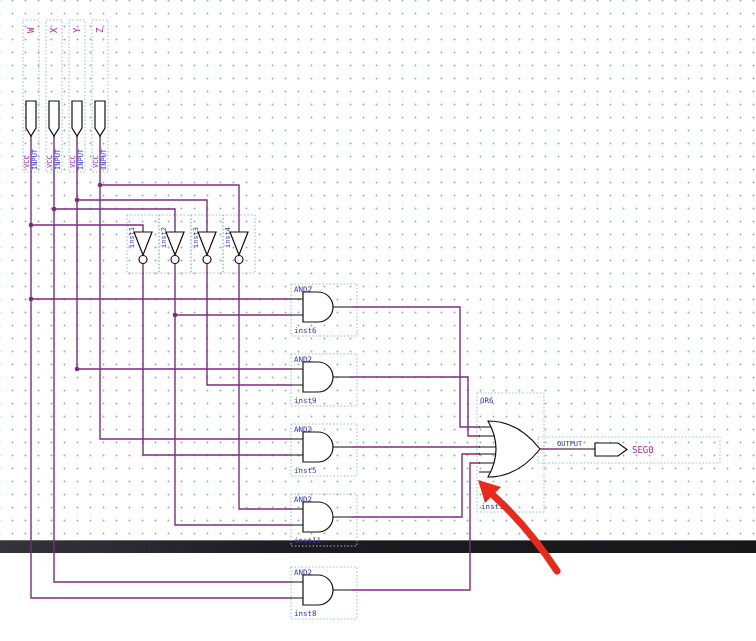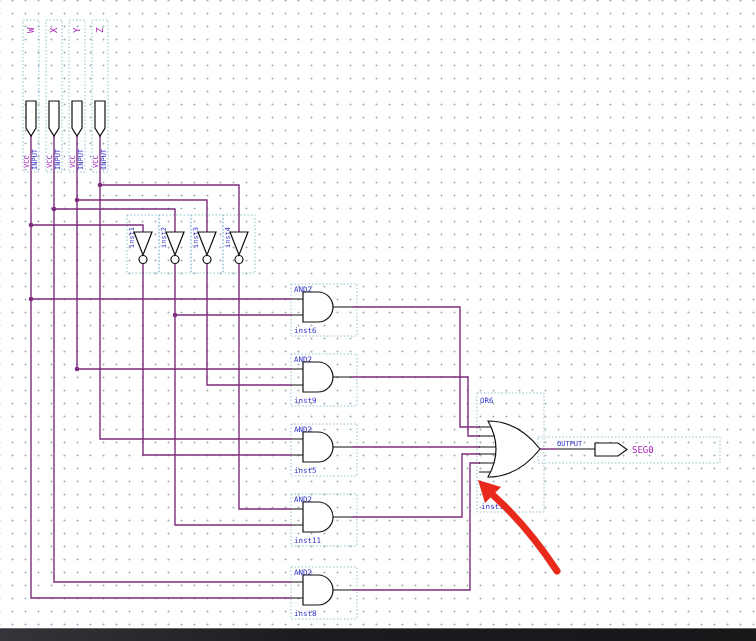--- a/index.html
+++ b/index.html
@@ -2,21 +2,21 @@
 <html><head>
 <meta charset="utf-8">
 <style>
   html,body{margin:0;padding:0;}
   body{
     width:756px;height:641px;overflow:hidden;
     font-family:"DejaVu Sans Mono","Liberation Mono",monospace;
     background:#fff;
   }
   .canvas{
-    position:relative;width:756px;height:628px;
+    position:relative;width:756px;height:540px;
     background:#ffffff;
     background-image:radial-gradient(circle,#9fb0b5 0.9px,transparent 1.1px);
     background-size:13px 13px;
     background-position:6px 7px;
     text-decoration:underline;
   }
   .canvas svg{position:absolute;left:0;top:0;}
   .taskbar{
     width:756px;height:13px;
     background:linear-gradient(90deg,#34343a,#1c1c20 40%,#17171a);

